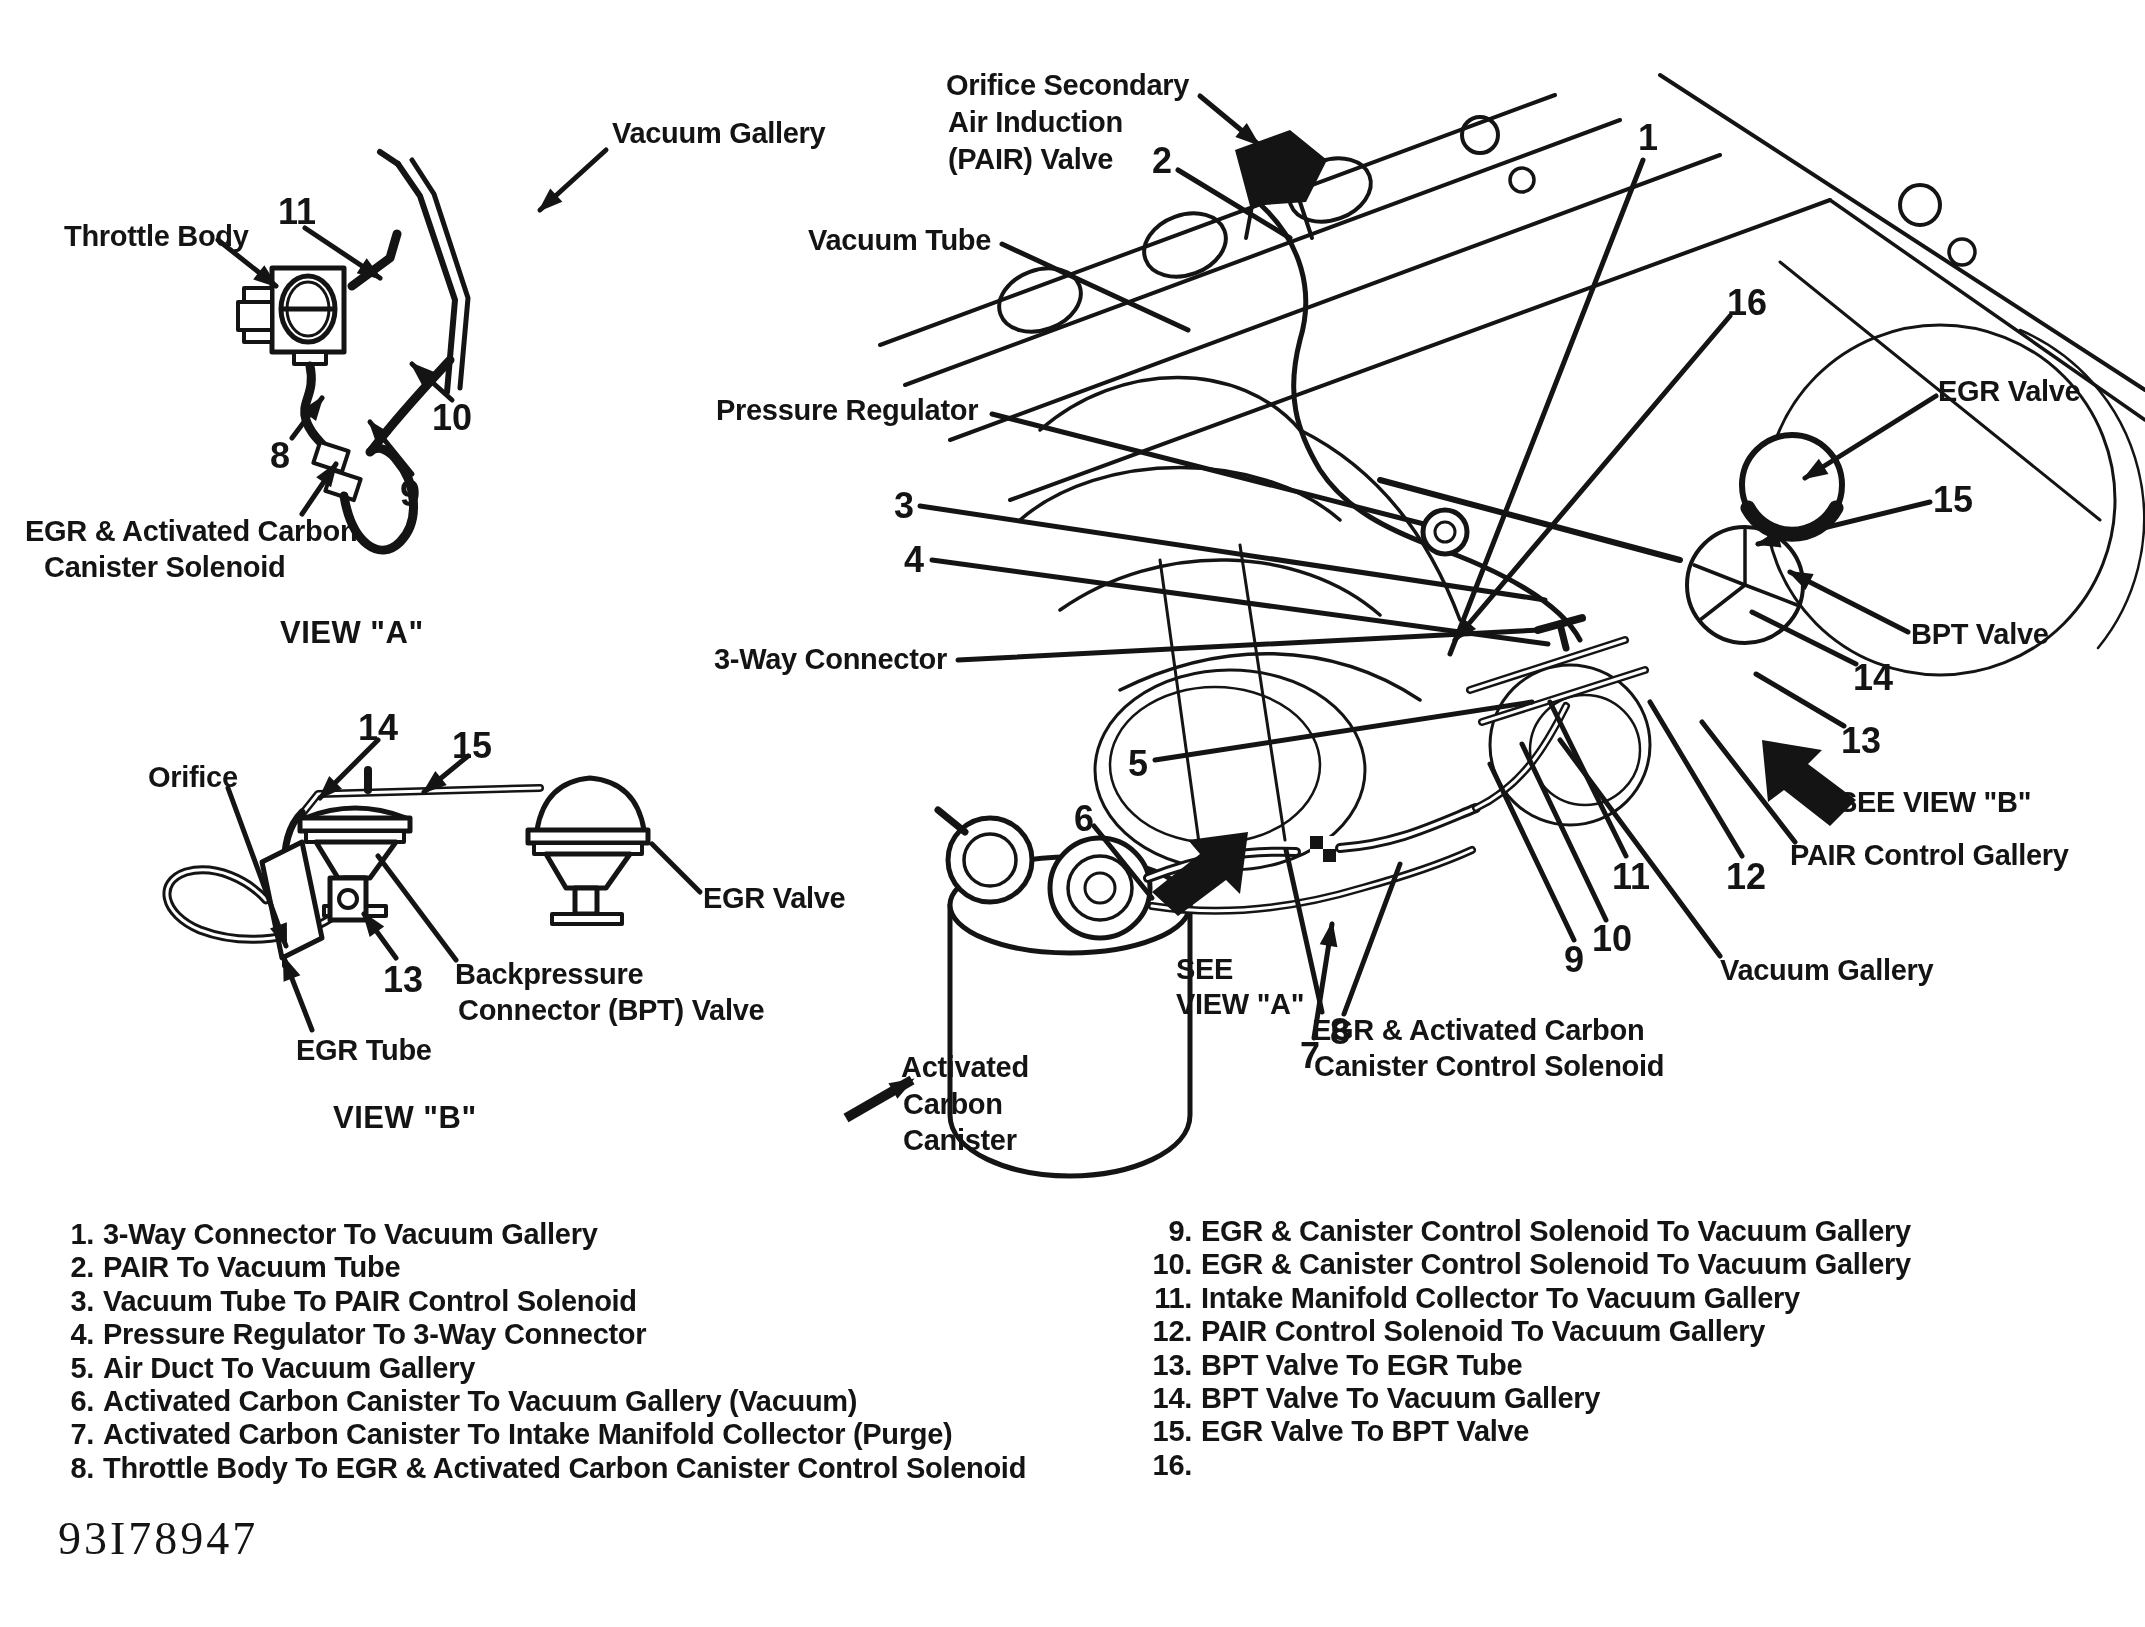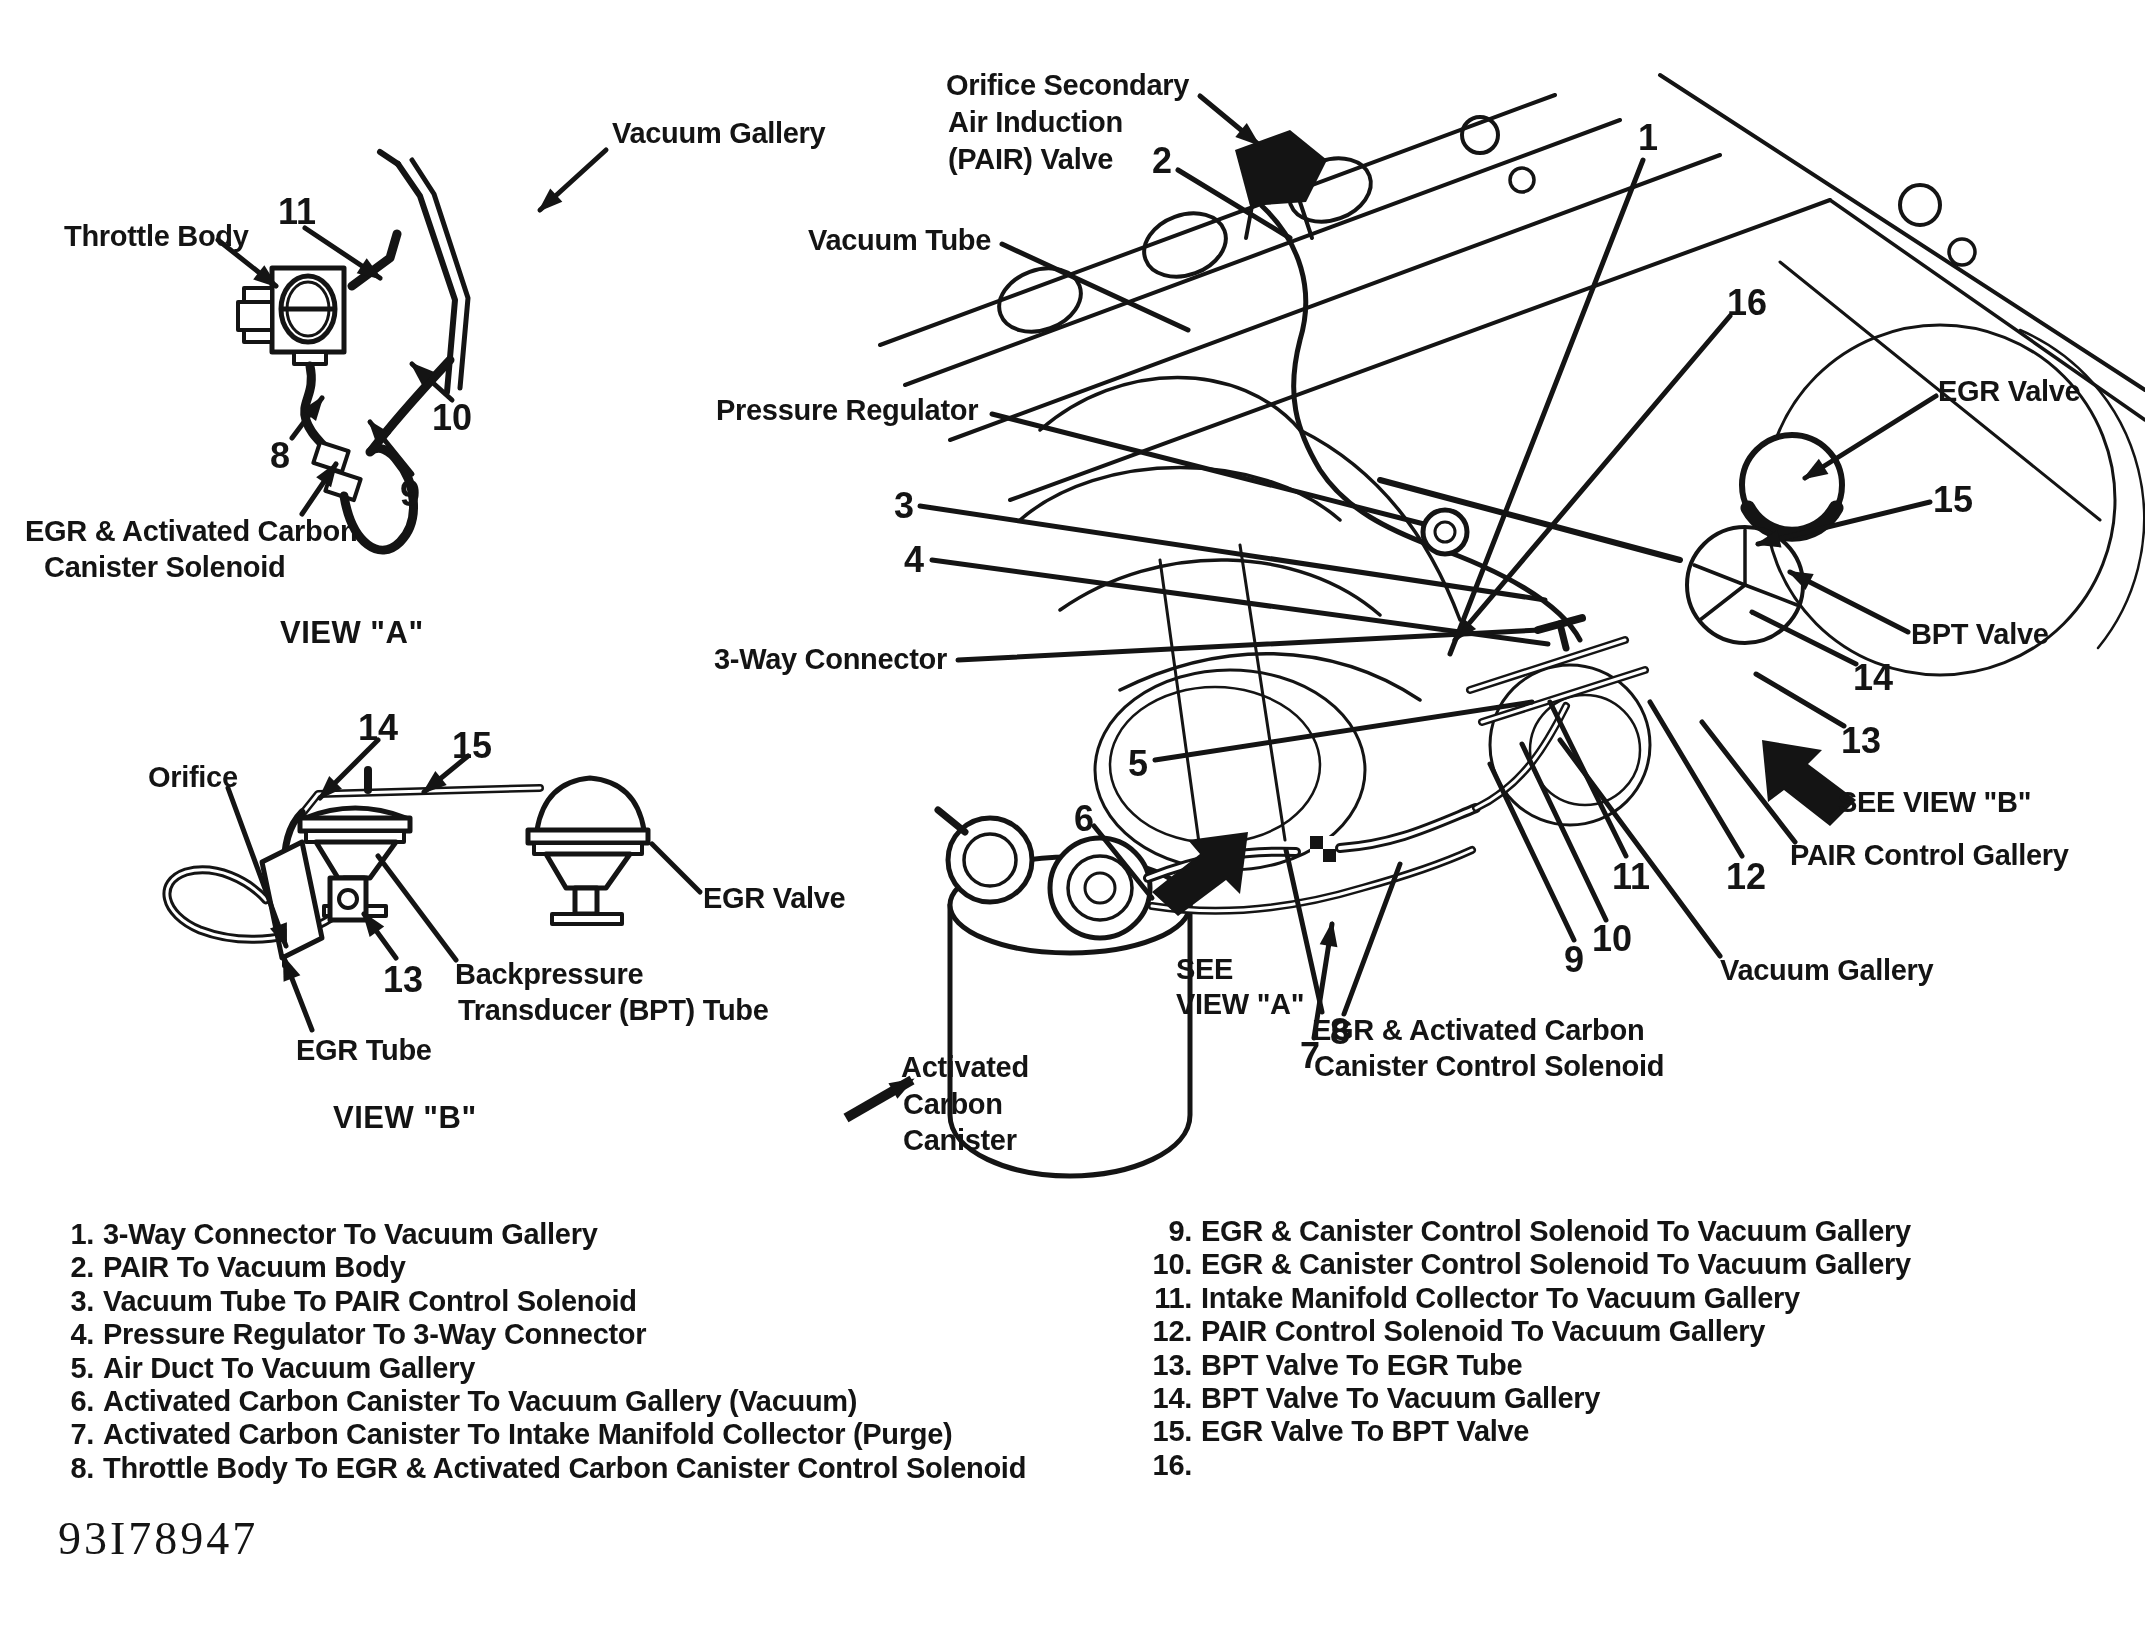--- a/index.html
+++ b/index.html
@@ -239,21 +239,21 @@
   <div class="lbl" style="left:25px;top:514px">EGR &amp; Activated Carbon</div>
   <div class="lbl" style="left:44px;top:550px">Canister Solenoid</div>
   <div class="cap" style="left:280px;top:616px">VIEW "A"</div>
 
   <div class="num" style="left:358px;top:710px">14</div>
   <div class="num" style="left:452px;top:728px">15</div>
   <div class="lbl" style="left:148px;top:760px">Orifice</div>
   <div class="lbl" style="left:703px;top:881px">EGR Valve</div>
   <div class="num" style="left:383px;top:962px">13</div>
   <div class="lbl" style="left:455px;top:957px">Backpressure</div>
-  <div class="lbl" style="left:458px;top:993px">Transducer (BPT) Tube</div>
+  <div class="lbl" style="left:458px;top:993px">Connector (BPT) Valve</div>
   <div class="lbl" style="left:296px;top:1033px">EGR Tube</div>
   <div class="cap" style="left:333px;top:1101px">VIEW "B"</div>
 
   <div class="lbl" style="left:946px;top:68px">Orifice Secondary</div>
   <div class="lbl" style="left:948px;top:105px">Air Induction</div>
   <div class="lbl" style="left:948px;top:142px">(PAIR) Valve</div>
   <div class="num" style="left:1152px;top:143px">2</div>
   <div class="lbl" style="left:808px;top:223px">Vacuum Tube</div>
   <div class="lbl" style="left:716px;top:393px">Pressure Regulator</div>
   <div class="num" style="left:894px;top:488px">3</div>
@@ -285,21 +285,21 @@
   <div class="num" style="left:1300px;top:1038px">7</div>
   <div class="num" style="left:1330px;top:1014px">8</div>
 
   <div class="legend lcol" style="left:42px;top:1218px">
     <div class="row">
         <span class="n">1.</span>
         <span>3-Way Connector To Vacuum Gallery</span>
       </div>
     <div class="row">
         <span class="n">2.</span>
-        <span>PAIR To Vacuum Body</span>
+        <span>PAIR To Vacuum Tube</span>
       </div>
     <div class="row">
         <span class="n">3.</span>
         <span>Vacuum Tube To PAIR Control Solenoid</span>
       </div>
     <div class="row">
         <span class="n">4.</span>
         <span>Pressure Regulator To 3-Way Connector</span>
       </div>
     <div class="row">

